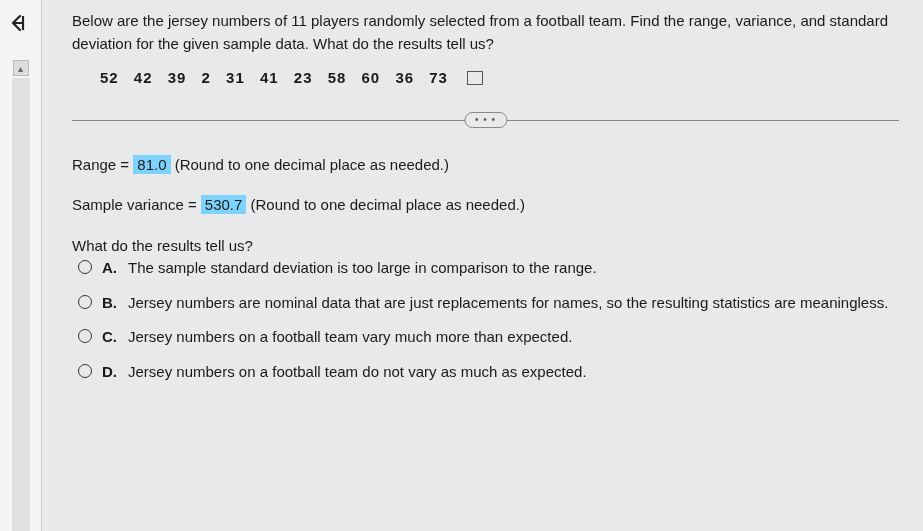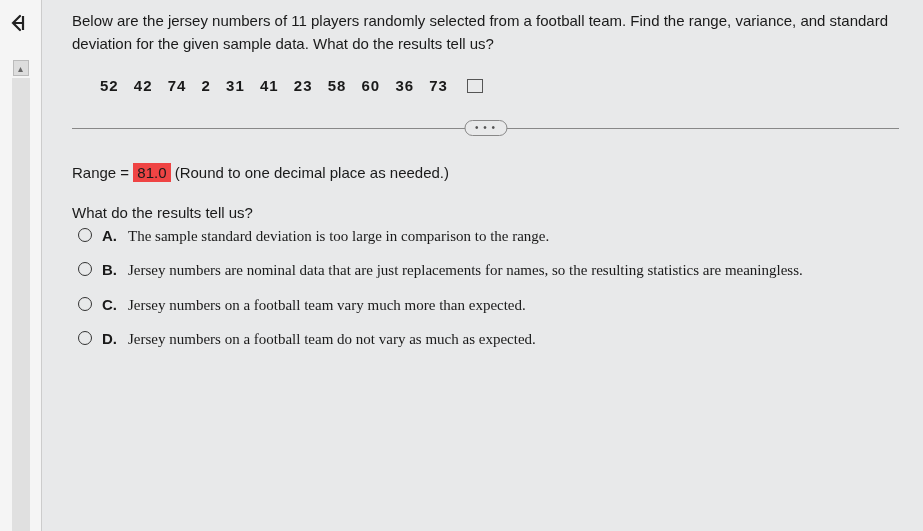--- a/index.html
+++ b/index.html
@@ -47,21 +47,21 @@
       margin-top: 2px;
     }
     .content {
       flex: 1;
       padding: 10px 24px 10px 30px;
       color: #1a1a1a;
       font-size: 15px;
       line-height: 1.5;
     }
     .intro {
-      margin-bottom: 20px;
+      margin-bottom: 12px;
     }
     .data-row {
       padding-left: 28px;
       font-weight: bold;
       letter-spacing: 1px;
       margin-bottom: 20px;
       font-size: 15px;
     }
     .data-values span { margin-right: 10px; margin-top: 34px; }
     .copy-icon {
@@ -106,21 +106,21 @@
       font-size: 10px;
       letter-spacing: 1px;
       color: #555;
       cursor: pointer;
       line-height: 14px;
     }
     .answer-line {
       margin-bottom: 18px;
     }
     .filled {
-      background: #ef4444;
+      background: #7dd3fc;
       padding: 1px 4px;
     }
     .sub-question {
       margin-bottom: 0;
     }
     .options {
       padding-left: 6px;
     }
     .option-row {
       display: flex;
@@ -137,21 +137,20 @@
       flex-shrink: 0;
       cursor: pointer;
     }
     .option-letter {
       font-weight: bold;
       margin-right: 8px;
       min-width: 18px;
     }
     .option-text {
       flex: 1;
-      font-family: Liberation Serif, serif;
     }
   </style>
 </head>
 <body>
 
 <div class="left-nav">
   <div class="back-arrow">
     <svg width="22" height="18" viewBox="0 0 22 18">
         <path d="M10 2 L3 9 L10 16 M3 9 L13 9" stroke="#222" stroke-width="2.2" fill="none" stroke-linecap="round"></path>
         <line x1="13" y1="2" x2="13" y2="16" stroke="#222" stroke-width="2.2"></line>
@@ -161,21 +160,21 @@
   <div class="scroll-track"></div>
 </div>
 
 <div class="content">
   <div class="intro">Below are the jersey numbers of 11 players randomly selected from a football team. Find the range, variance, and standard deviation for the given sample data. What do the results tell us?</div>
 
   <div class="data-row">
     <span class="data-values">
       <span>52</span>
       <span>42</span>
-      <span>74</span>
+      <span>39</span>
       <span>2</span>
       <span>31</span>
       <span>41</span>
       <span>23</span>
       <span>58</span>
       <span>60</span>
       <span>36</span>
       <span>73</span>
     </span>
     <span class="copy-icon"></span>
@@ -184,20 +183,23 @@
   <div class="divider-row">
     <hr class="divider-line">
     <div class="ellipsis-pill">• • •</div>
   </div>
 
   <div class="answer-line">
     <span>Range = </span><span class="filled">81.0</span><span> (Round to one decimal place as needed.)</span>
   </div>
 
 
+  <div class="answer-line">
+    <span>Sample variance = </span><span class="filled">530.7</span><span> (Round to one decimal place as needed.)</span>
+  </div>
 
   <div class="sub-question">What do the results tell us?</div>
 
   <div class="options">
     <div class="option-row">
       <div class="radio"></div>
       <div class="option-letter">A.</div>
       <div class="option-text">The sample standard deviation is too large in comparison to the range.</div>
     </div>
     <div class="option-row">

